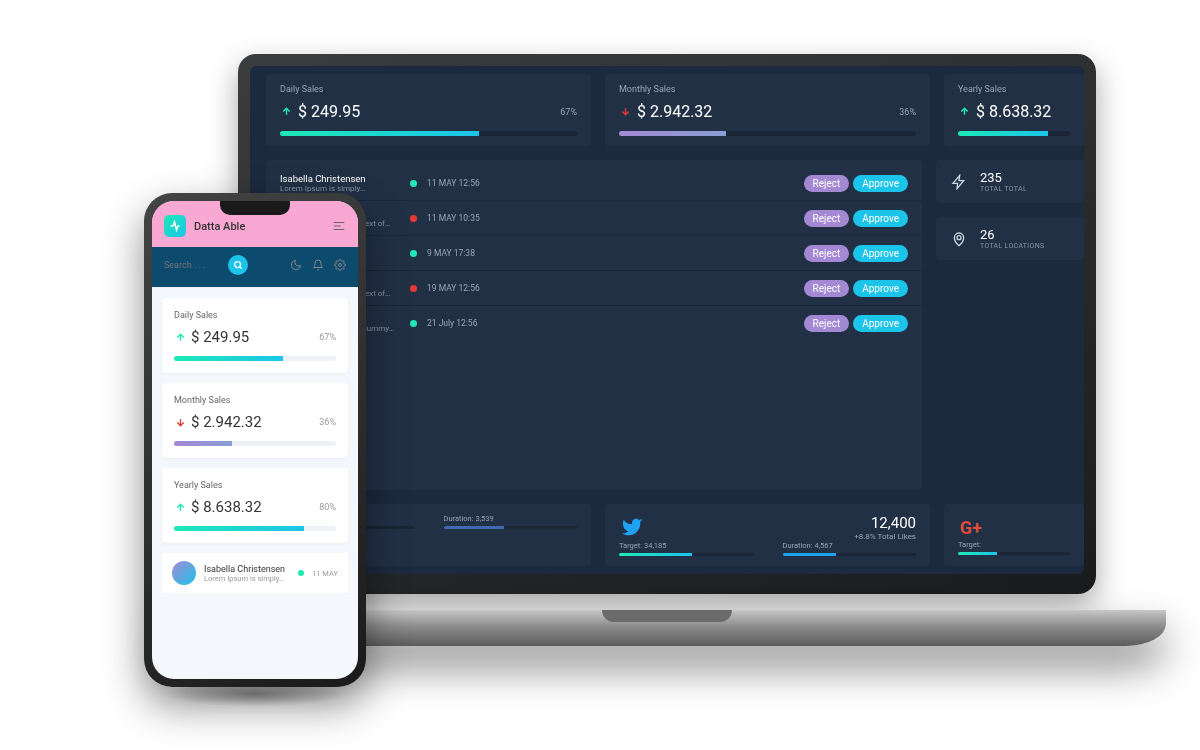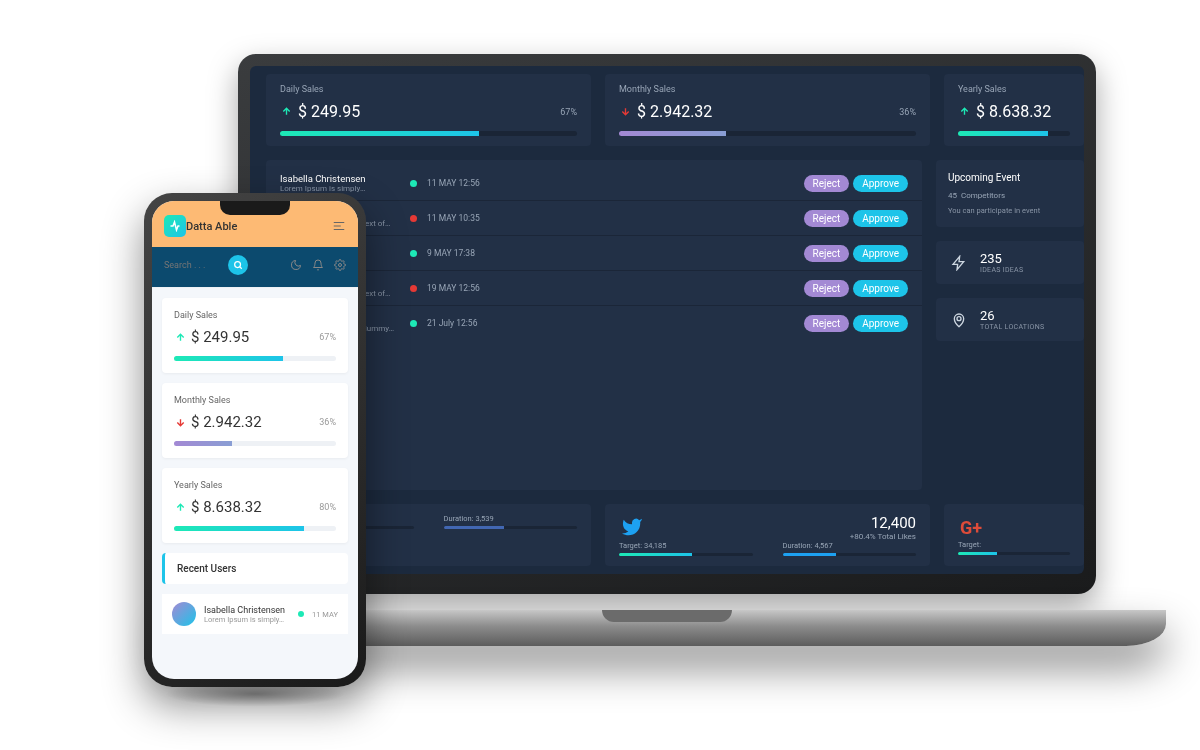--- a/index.html
+++ b/index.html
@@ -60,21 +60,21 @@
 .sb-bar{height:3px;background:#1a2536;border-radius:2px;overflow:hidden}
 .sb-bar>div{height:100%}
 
 
 .phone{position:absolute;left:144px;top:193px;width:222px;height:494px}
 .phone-bezel{width:100%;height:100%;background:linear-gradient(145deg,#444,#1a1a1a);border-radius:28px;padding:8px;box-shadow:0 18px 40px rgba(0,0,0,.45)}
 .phone-screen{width:100%;height:100%;background:#f4f7fb;border-radius:22px;overflow:hidden;position:relative}
 .phone-notch{position:absolute;top:0;left:50%;transform:translateX(-50%);width:70px;height:14px;background:#1a1a1a;border-radius:0 0 10px 10px;z-index:5}
 .phone-shadow{position:absolute;left:50%;transform:translateX(-50%);bottom:-20px;width:180px;height:26px;background:radial-gradient(ellipse,rgba(0,0,0,.35),transparent 70%);z-index:-1}
 
-.p-header{background:#fdba74;display:flex;align-items:center;padding:14px 12px 10px;}
+.p-header{background:#f9a8d4;display:flex;align-items:center;padding:14px 12px 10px;gap:8px}
 .p-logo{width:22px;height:22px;background:linear-gradient(135deg,#1de9b6,#1dc4e9);border-radius:5px;display:flex;align-items:center;justify-content:center;color:#fff}
 .p-brand{font-size:11px;color:#333;font-weight:500}
 .p-menu{margin-left:auto;color:#666;font-size:14px;cursor:pointer}
 
 .p-toolbar{background:#0c4a6e;display:flex;align-items:center;padding:8px 12px 12px;gap:6px;border-bottom:1px solid #eef1f5}
 .p-search{flex:1;display:flex;align-items:center;gap:4px}
 .p-search input{border:none;outline:none;font-size:9px;color:#999;width:60px;background:transparent}
 .p-search-btn{width:20px;height:20px;background:#1dc4e9;border-radius:50%;display:flex;align-items:center;justify-content:center;color:#fff;cursor:pointer}
 .p-icons{display:flex;gap:10px;color:#888;font-size:11px}
 .p-ico{cursor:pointer;position:relative}
@@ -211,37 +211,29 @@
             <span class="dot g"></span>
             <span class="timestamp">21 July 12:56</span>
             <div class="pills">
               <span class="pill reject">Reject</span>
               <span class="pill approve">Approve</span>
             </div>
           </div>
         </div>
 
         <div class="side-col">
-          <div class="event-card">
-            <div class="event-title">Upcoming Event</div>
-            <div class="big-num">
-              <span>45</span>
-              <span>Competitors</span>
-            </div>
-            <div class="event-desc">You can participate in event</div>
-          </div>
           <div class="stat-card">
             <div class="stat-icon">
                 <svg width="16" height="16" viewBox="0 0 24 24" fill="none" stroke="currentColor" stroke-width="2">
                   <path d="M13 2 3 14h7l-1 8 10-12h-7l1-8z"></path>
                 </svg>
               </div>
             <div>
               <div class="stat-val">235</div>
-              <div class="stat-lbl">IDEAS IDEAS</div>
+              <div class="stat-lbl">TOTAL TOTAL</div>
             </div>
           </div>
           <div class="stat-card">
             <div class="stat-icon">
                 <svg width="16" height="16" viewBox="0 0 24 24" fill="none" stroke="currentColor" stroke-width="2">
                   <path d="M12 22s7-6 7-12a7 7 0 1 0-14 0c0 6 7 12 7 12z"></path>
                   <circle cx="12" cy="10" r="3"></circle>
                 </svg>
               </div>
             <div>
@@ -271,21 +263,21 @@
         </div>
         <div class="social-card">
           <div class="social-top">
             <div class="social-icon">
                 <svg class="tw" width="22" height="22" viewBox="0 0 24 24">
                   <path d="M23 3a10.9 10.9 0 0 1-3.14 1.53A4.48 4.48 0 0 0 12 8v1A10.66 10.66 0 0 1 3 4s-4 9 5 13a11.64 11.64 0 0 1-7 2c9 5 20 0 20-11.5a4.5 4.5 0 0 0-.08-.83A7.72 7.72 0 0 0 23 3z"></path>
                 </svg>
               </div>
             <div class="social-num">
               <div class="social-val">12,400</div>
-              <div class="social-sub">+80.4% Total Likes</div>
+              <div class="social-sub">+8.8% Total Likes</div>
             </div>
           </div>
           <div class="social-bars">
             <div class="sb">
               <div class="sb-lbl"><span>Target:</span> <span>34,185</span></div>
               <div class="sb-bar">
                   <div class="grad-teal" style="width:55%"></div>
                 </div>
             </div>
             <div class="sb">
@@ -408,23 +400,20 @@
               </svg>
             </span>
           <span>$ 8.638.32</span>
           <span class="pct">80%</span>
         </div>
         <div class="p-bar">
             <div class="grad-teal" style="width:80%"></div>
           </div>
       </div>
 
-      <div class="p-section">
-        <div class="p-section-title">Recent Users</div>
-      </div>
       <div class="p-user">
         <div class="p-avatar"></div>
         <div>
           <div class="p-uname">Isabella Christensen</div>
           <div class="p-usub">Lorem Ipsum is simply…</div>
         </div>
         <span class="p-udot"></span>
         <span class="p-utime">11 MAY</span>
       </div>
 

